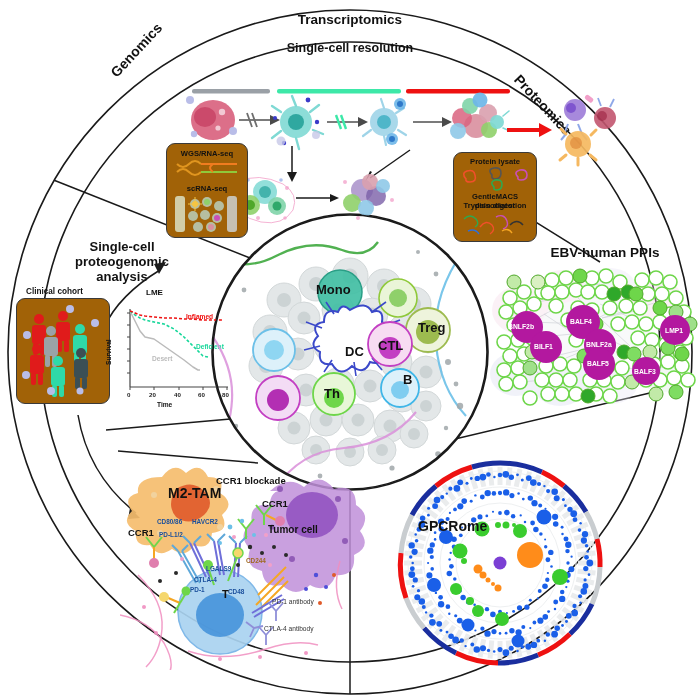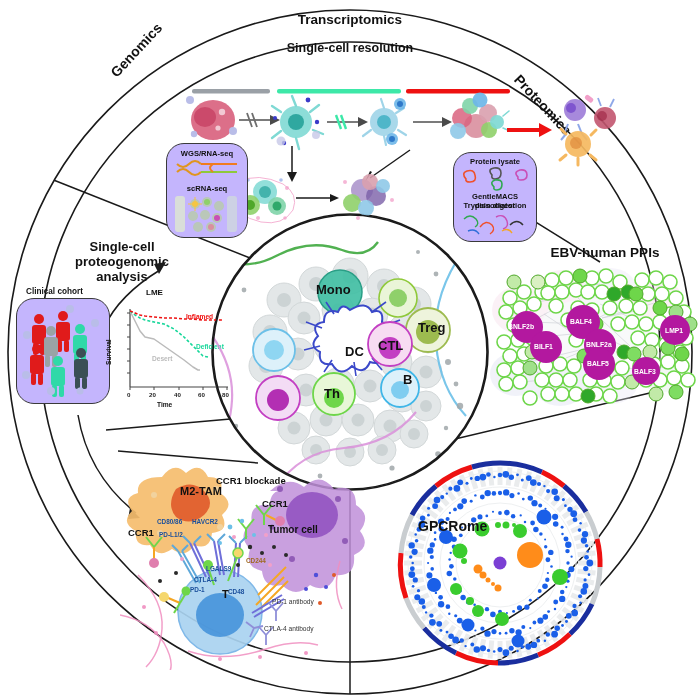--- a/index.html
+++ b/index.html
@@ -10,21 +10,21 @@
   .ctr{text-align:center;}
   .title-transcriptomics{left:0;top:12px;width:700px;font-size:13.5px;}
   .title-scres{left:0;top:41px;width:700px;font-size:12.5px;}
   .title-cycle{left:0;top:63px;width:700px;font-size:17px;letter-spacing:.1px;}
   .title-genomics{left:108px;top:70px;font-size:14px;transform:rotate(-47deg);transform-origin:left top;}
   .title-proteomics{left:522px;top:72px;font-size:14px;transform:rotate(47deg);transform-origin:left top;}
   .title-scpa{left:47px;top:240px;width:150px;font-size:13px;}
   .title-ebvth{left:52px;top:415px;width:140px;font-size:13px;}
   .title-ppi{left:515px;top:245px;width:180px;font-size:13.5px;}
   .title-gpcrome{left:418px;top:519px;font-size:14px;}
-  .box{position:absolute;border:1.4px solid #3a3a3a;border-radius:18px;background:#c4b5fd;}
+  .box{position:absolute;border:1.4px solid #3a3a3a;border-radius:9px;background:#a16207;}
   .boxlbl{position:absolute;font-size:7.6px;font-weight:bold;text-align:center;width:100%;left:0;}
   .sm{position:absolute;font-size:7.2px;font-weight:bold;text-align:right;}
   .cellname{position:absolute;font-size:13px;font-weight:bold;color:#111;}
   .ppiname{position:absolute;font-size:6.8px;font-weight:bold;color:#ffffff;white-space:nowrap;}
   .recept{position:absolute;font-size:6.4px;font-weight:bold;color:#1a4f9c;white-space:nowrap;}
   .receptbk{position:absolute;font-size:7.6px;font-weight:bold;color:#111;white-space:nowrap;}
   .receptsm{position:absolute;font-size:6.6px;font-weight:normal;color:#333;white-space:nowrap;}
   .survlbl{position:absolute;font-size:6.6px;font-weight:bold;white-space:nowrap;}
   .axnum{position:absolute;font-size:6.2px;font-weight:bold;color:#222;}
 </style>
@@ -867,21 +867,21 @@
       <path d="M220 106 q-8 28 2 48"></path>
     </g>
     <g fill="#f08fc0" opacity=".9">
         <circle cx="24" cy="152" r="2"></circle>
         <circle cx="36" cy="178" r="2"></circle>
         <circle cx="100" cy="204" r="2"></circle>
         <circle cx="140" cy="202" r="2"></circle>
         <circle cx="186" cy="198" r="2"></circle>
       </g>
   </svg>
-  <div class="receptbk" style="left:180px;top:485px;font-size:11px;">M2-TAM</div>
+  <div class="receptbk" style="left:168px;top:485px;font-size:14px;">M2-TAM</div>
   <div class="receptbk" style="left:268px;top:524px;font-size:10px;">Tumor cell</div>
   <div class="receptbk" style="left:216px;top:475px;font-size:9.5px;">CCR1 blockade</div>
   <div class="receptbk" style="left:262px;top:498px;font-size:9.5px;">CCR1</div>
   <div class="receptbk" style="left:128px;top:527px;font-size:9.5px;">CCR1</div>
   <div class="recept" style="left:157px;top:518px;">CD80/86</div>
   <div class="recept" style="left:192px;top:518px;">HAVCR2</div>
   <div class="recept" style="left:159px;top:531px;">PD-L1/2</div>
   <div class="recept" style="left:206px;top:565px;">LGALS9</div>
   <div class="recept" style="left:194px;top:576px;">CTLA-4</div>
   <div class="recept" style="left:190px;top:586px;">PD-1</div>

